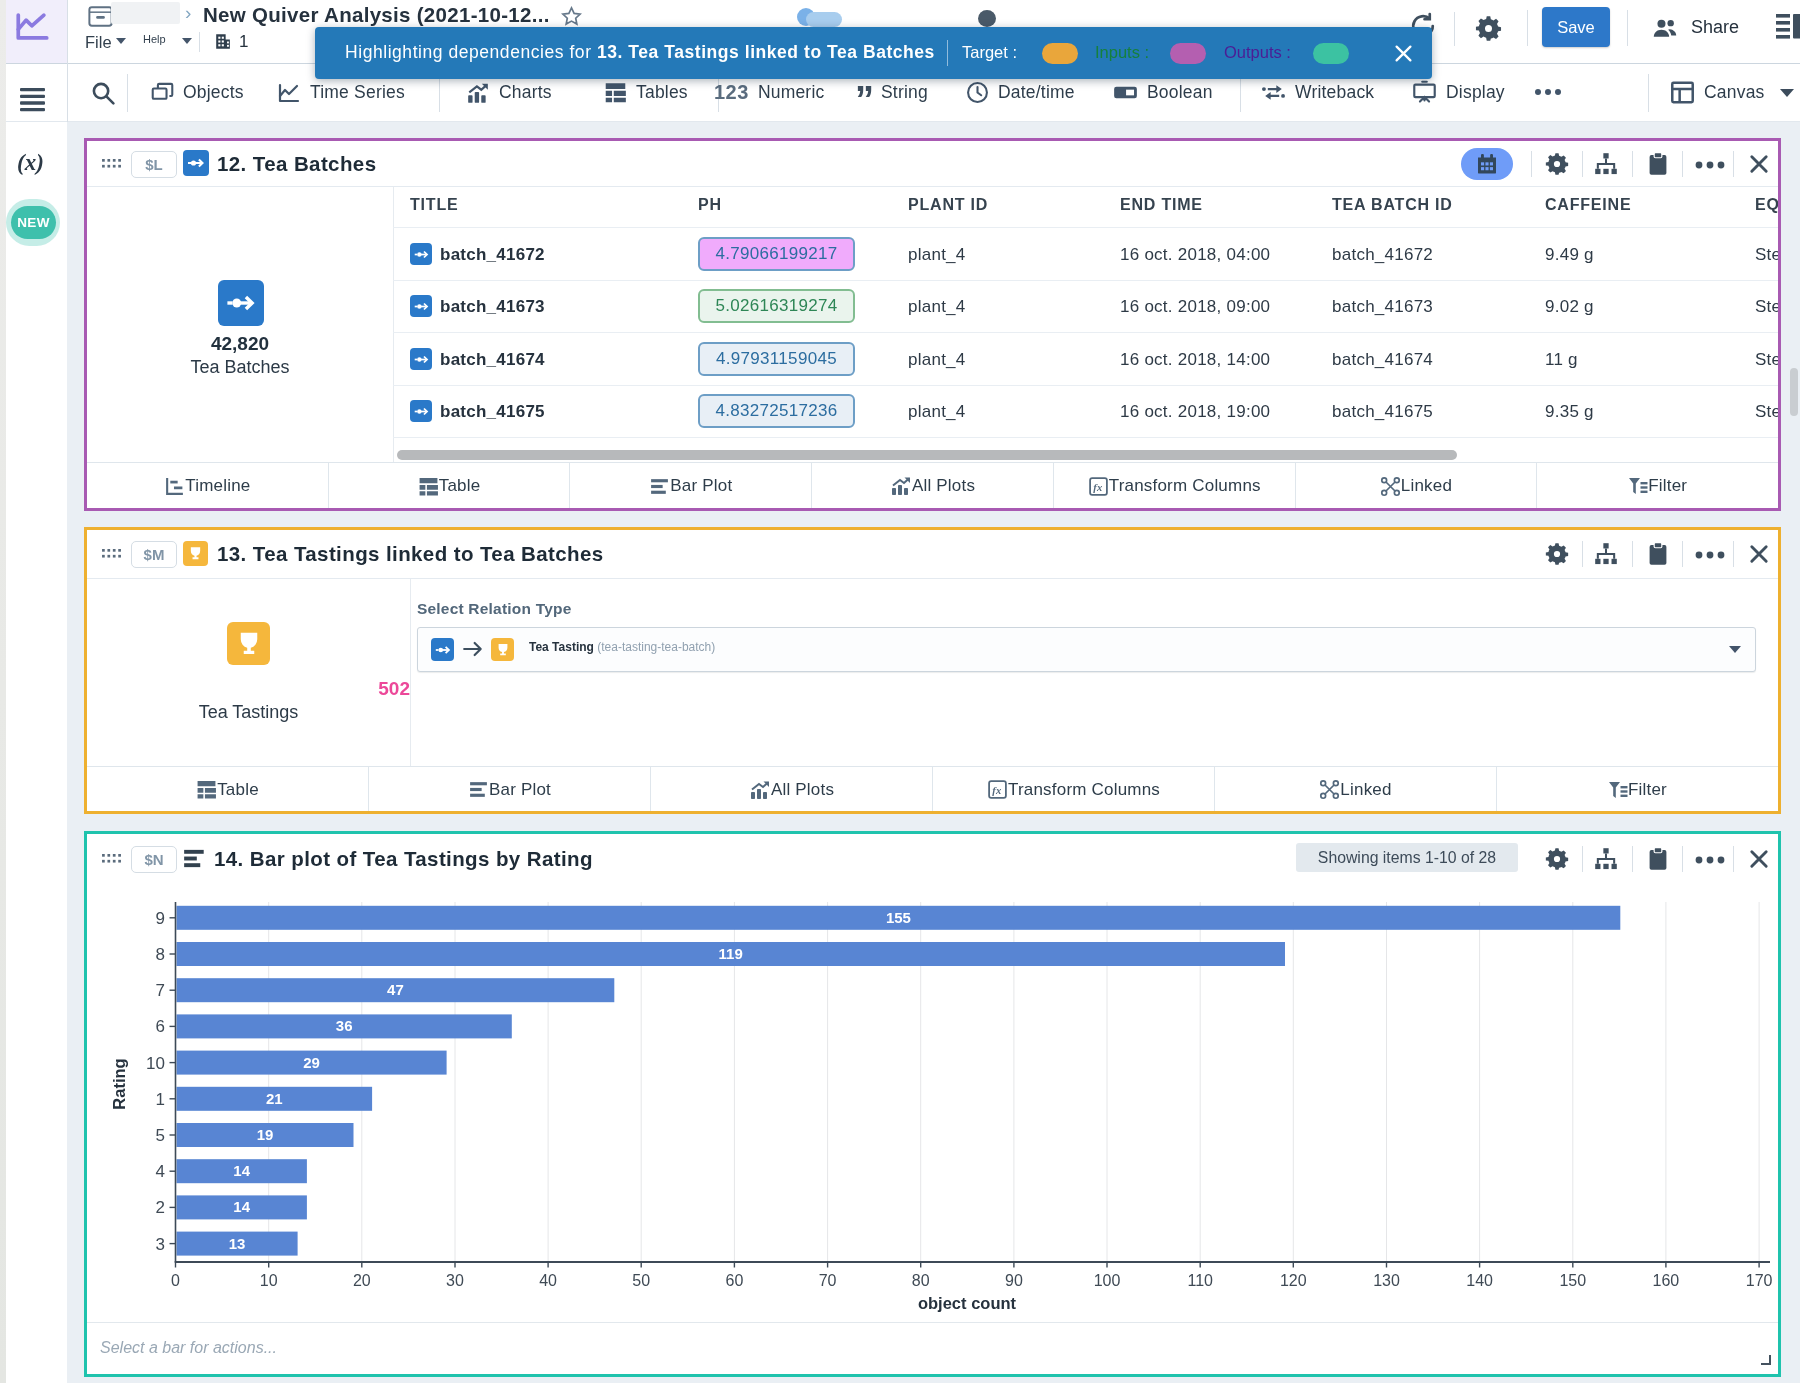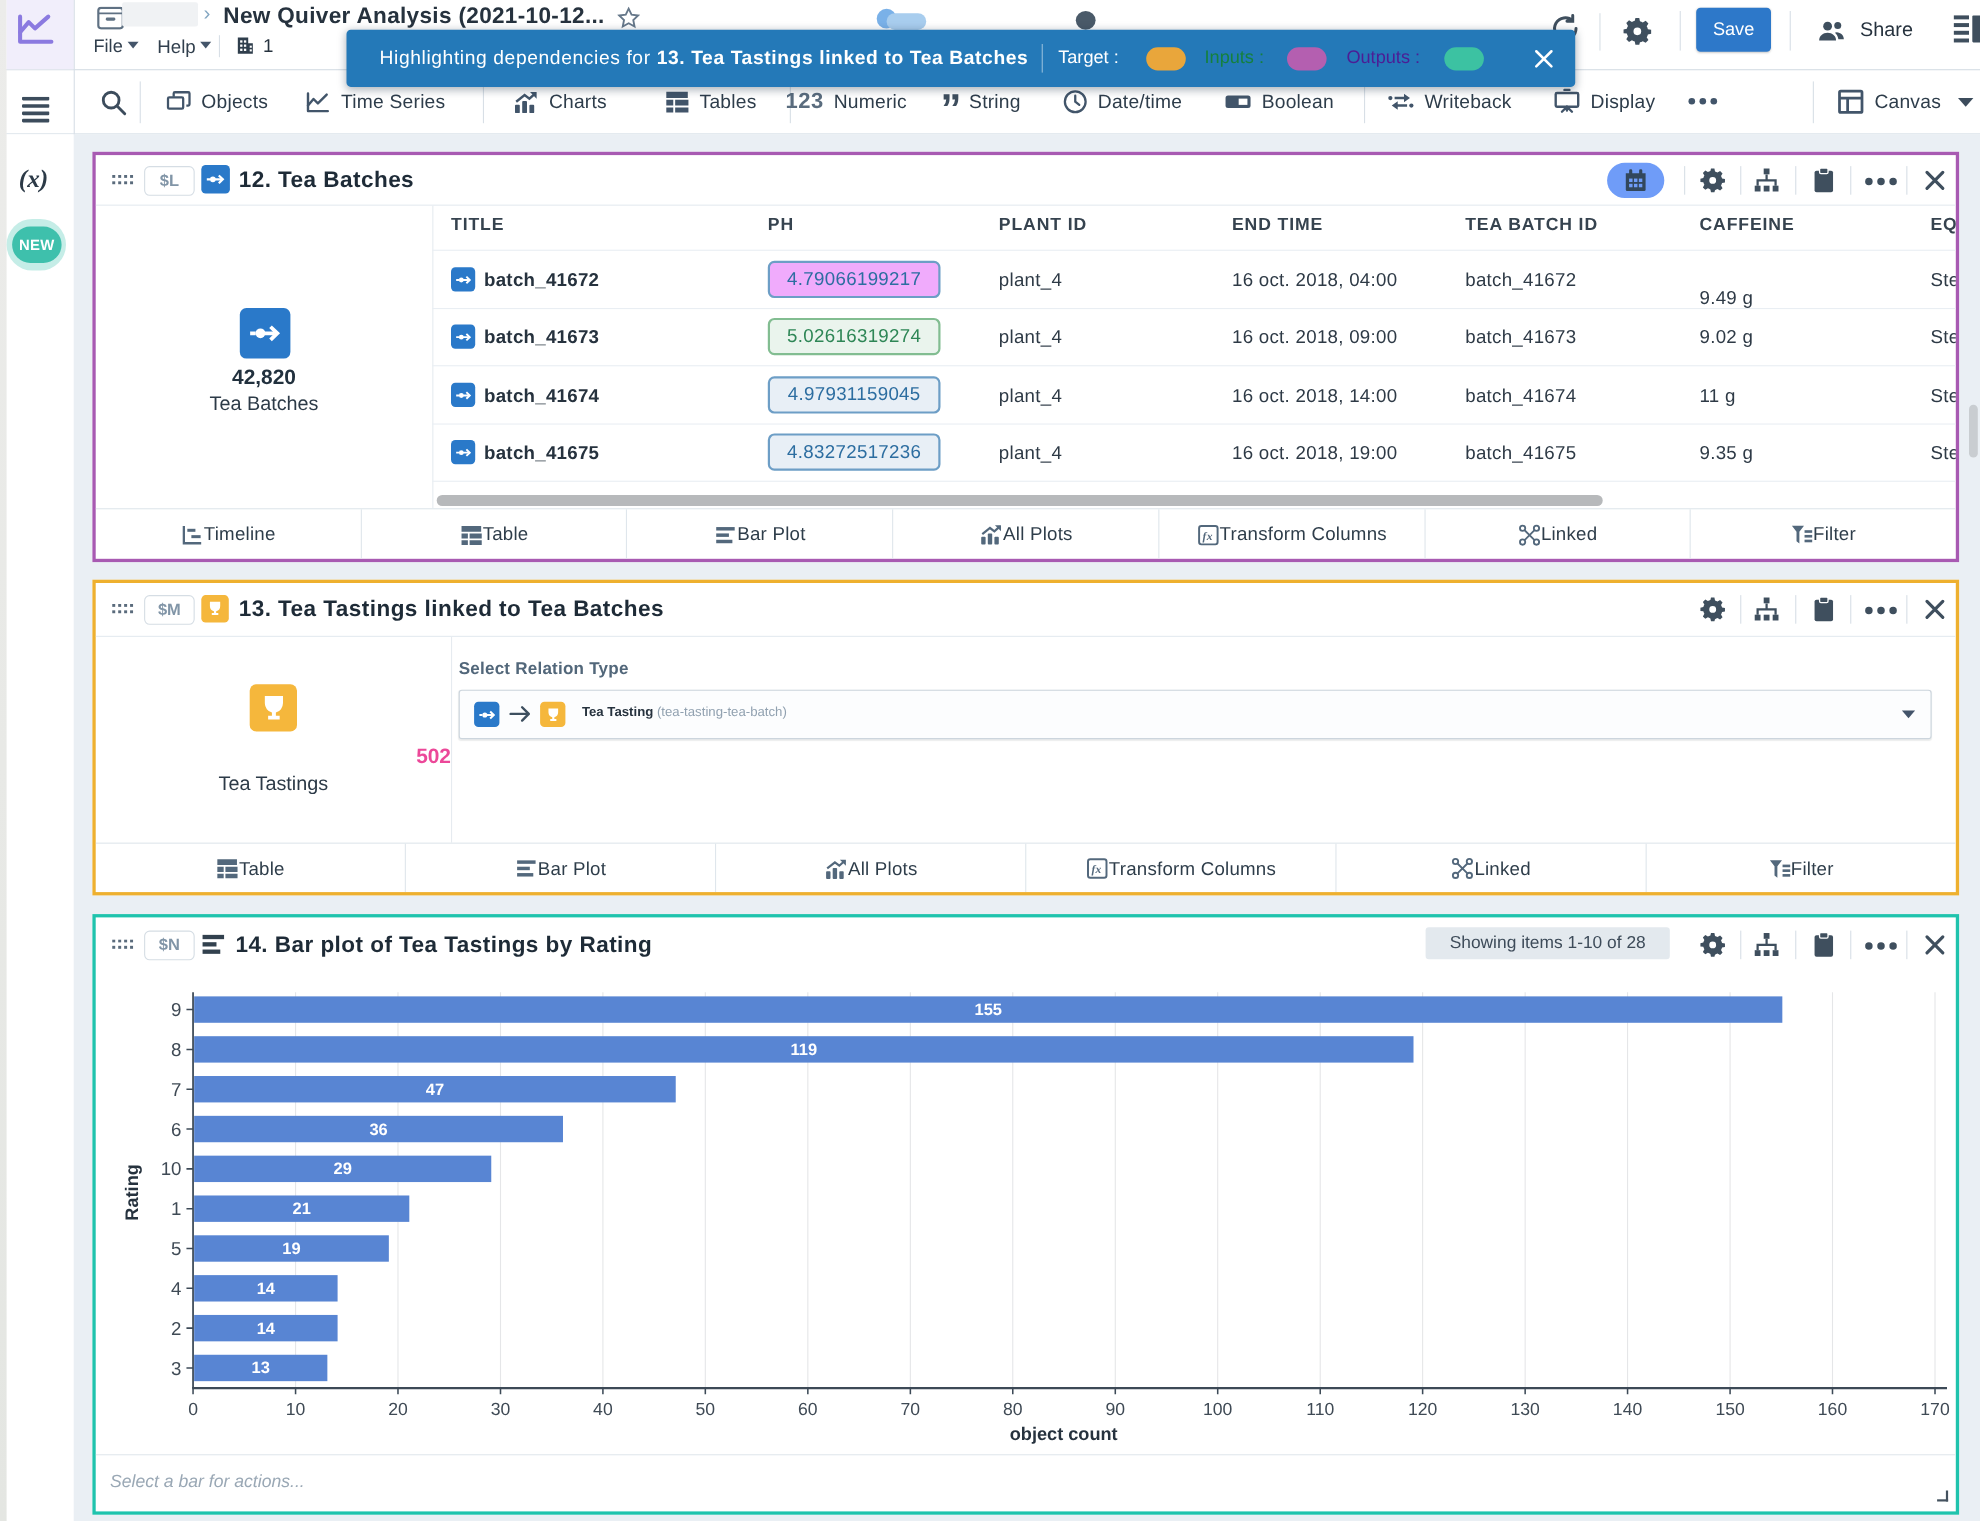--- a/index.html
+++ b/index.html
@@ -41,21 +41,21 @@
     <rect x="6.5" y="8" width="7" height="2.4" rx="1" fill="#5f7183" stroke="none"></rect>
   </svg>
 <div class="a" style="left:111px;top:2px;width:69px;height:22px;background:#f0f2f4;border-radius:2px"></div>
 <div class="a" style="left:185px;top:2px;color:#84a7c2;font-size:19px">›</div>
 <div class="a" style="left:203px;top:3px;font-size:20.5px;font-weight:bold;color:#26323e;letter-spacing:.3px">New Quiver Analysis (2021-10-12...</div>
 <svg class="a" style="left:561px;top:6px" width="21" height="21" viewBox="0 0 20 20" fill="none" stroke="#66788a" stroke-width="1.6">
     <path d="M10 1.8l2.5 5.2 5.7.7-4.2 3.9 1.1 5.6-5.1-2.8-5.1 2.8 1.1-5.6L1.8 7.7l5.7-.7z"></path>
   </svg>
 <div class="a" style="left:85px;top:33px;font-size:16.5px;color:#313f4d">File</div>
 <div class="a" style="left:116px;top:38px;width:0;height:0;border-left:5px solid transparent;border-right:5px solid transparent;border-top:6px solid #44556a"></div>
-<div class="a" style="left:143px;top:33px;font-size:17px;color:#313f4d">Help</div>
+<div class="a" style="left:143px;top:33px;font-size:11px;color:#313f4d">Help</div>
 <div class="a" style="left:182px;top:38px;width:0;height:0;border-left:5px solid transparent;border-right:5px solid transparent;border-top:6px solid #44556a"></div>
 <div class="sep" style="left:199px;top:32px;height:20px"></div>
 <svg class="a" style="left:212px;top:31px" width="21" height="21" viewBox="0 0 20 20" fill="#2f3e4c">
     <path d="M4 3h9v14H4zM13 8h4v9h-4z"></path>
     <g fill="#fff">
       <rect x="6" y="5.4" width="2" height="2"></rect>
       <rect x="9.3" y="5.4" width="2" height="2"></rect>
       <rect x="6" y="9" width="2" height="2"></rect>
       <rect x="9.3" y="9" width="2" height="2"></rect>
       <rect x="6" y="12.6" width="2" height="2"></rect>
@@ -290,21 +290,21 @@
         <circle cx="7.5" cy="10" r="2.6"></circle>
         <path d="M9 9h6.2v2H9z"></path>
         <path d="M13.6 5.8L18 10l-4.4 4.2-1.4-1.4 2.8-2.8-2.8-2.8z"></path>
       </svg>
     </div>
  <div class="td" style="left:353px;top:104px;font-weight:bold;color:#26323e">batch_41672</div>
  <div class="phpill" style="left:611px;top:96px;color:#2c6da0;border-color:#6d9ec6;background:#f0abfc">4.79066199217</div>
  <div class="td" style="left:821px;top:104px">plant_4</div>
  <div class="td" style="left:1033px;top:104px">16 oct. 2018, 04:00</div>
  <div class="td" style="left:1245px;top:104px">batch_41672</div>
- <div class="td" style="left:1458px;top:120px">9.49 g</div>
+ <div class="td" style="left:1458px;top:104px">9.49 g</div>
  <div class="td" style="left:1668px;top:104px">Ste</div>
  <div class="blueic a" style="left:323px;top:154px;width:22px;height:22px">
       <svg width="17" height="17" viewBox="0 0 20 20" fill="#fff">
         <path d="M2 9h3v2H2z"></path>
         <circle cx="7.5" cy="10" r="2.6"></circle>
         <path d="M9 9h6.2v2H9z"></path>
         <path d="M13.6 5.8L18 10l-4.4 4.2-1.4-1.4 2.8-2.8-2.8-2.8z"></path>
       </svg>
     </div>
  <div class="td" style="left:353px;top:156px;font-weight:bold;color:#26323e">batch_41673</div>

